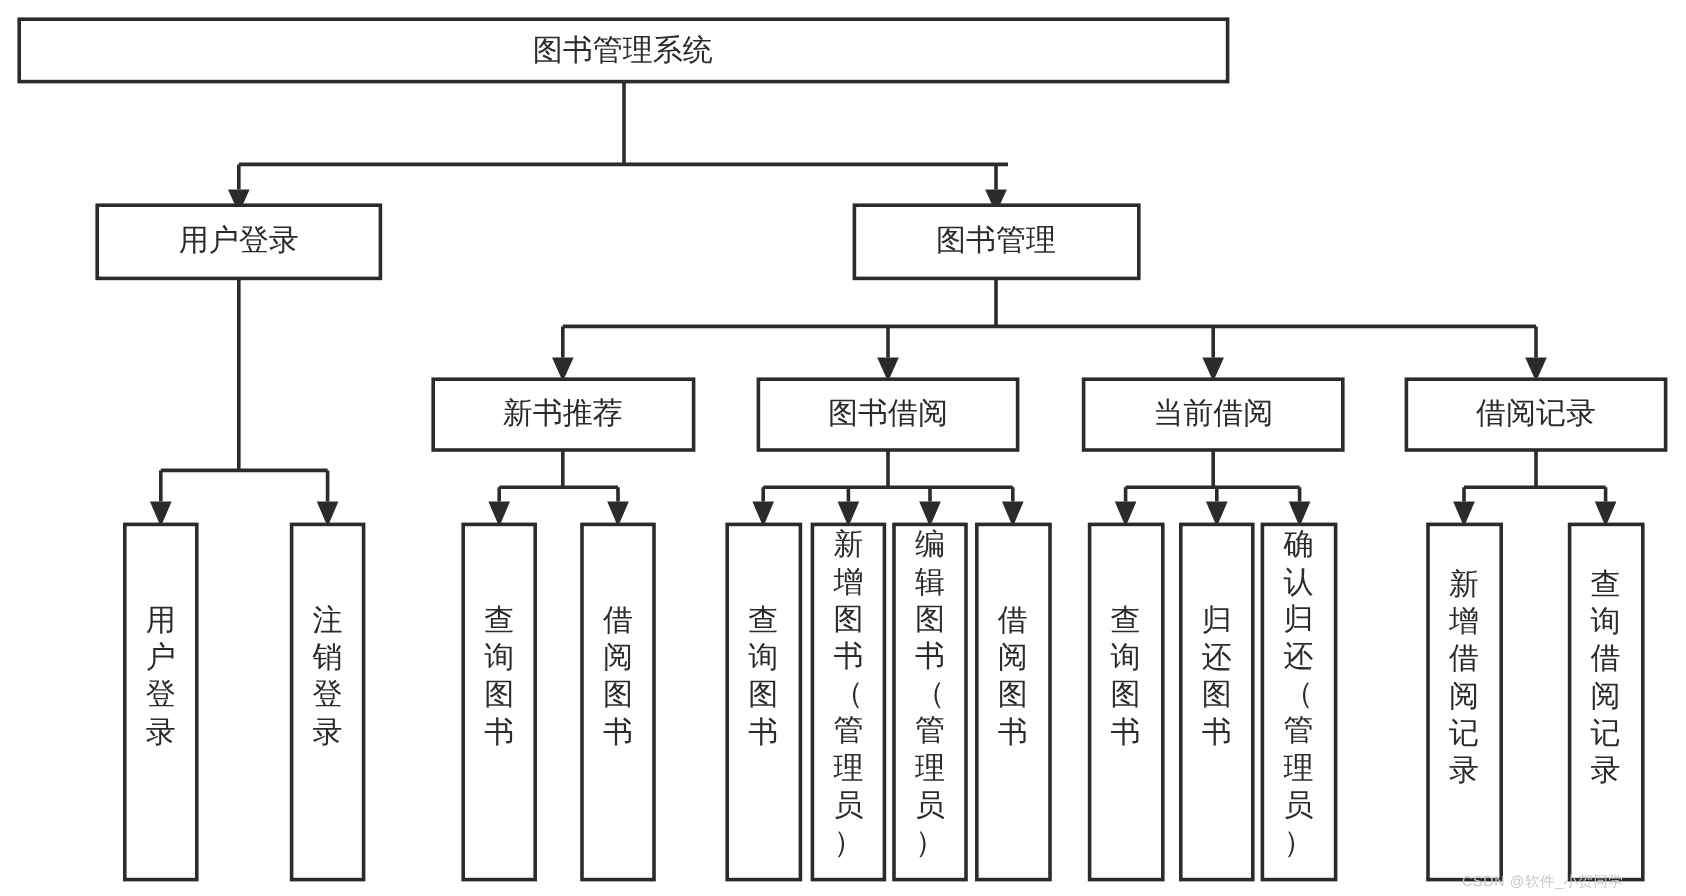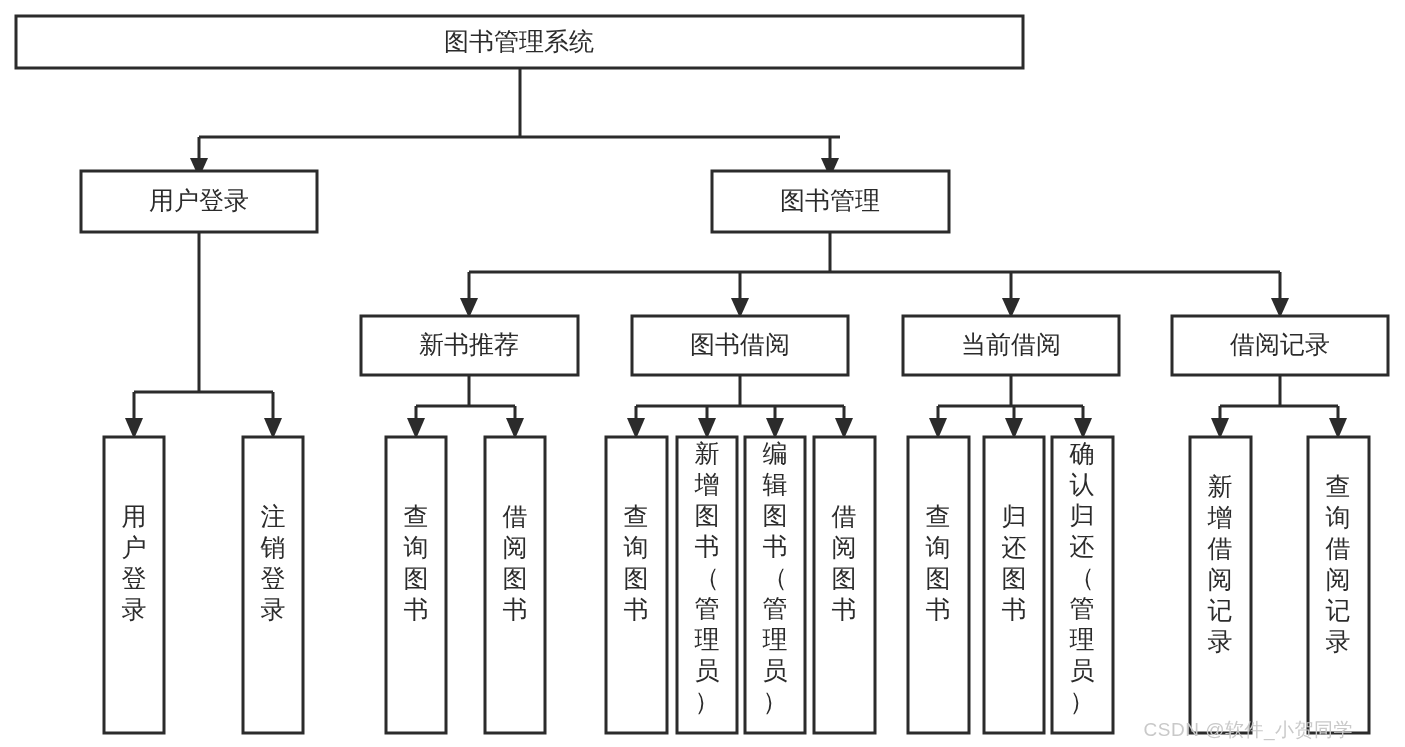--- a/index.html
+++ b/index.html
@@ -52,21 +52,21 @@
     font-family: "Liberation Sans", "DejaVu Sans", sans-serif;
     font-size: 25px;
     fill: #2b2b2b;
     text-anchor: middle;
   }
   .watermark-text {
     position: absolute;
     right: 10px;
     bottom: 4px;
     font-family: "Liberation Sans", "DejaVu Sans", sans-serif;
-    font-size: 19px;
+    font-size: 12px;
     color: #c9c9c9;
     white-space: nowrap;
     letter-spacing: 0.5px;
   }
 </style>
 </head>
 <body>
 
 <div id="diagram-root">
 

